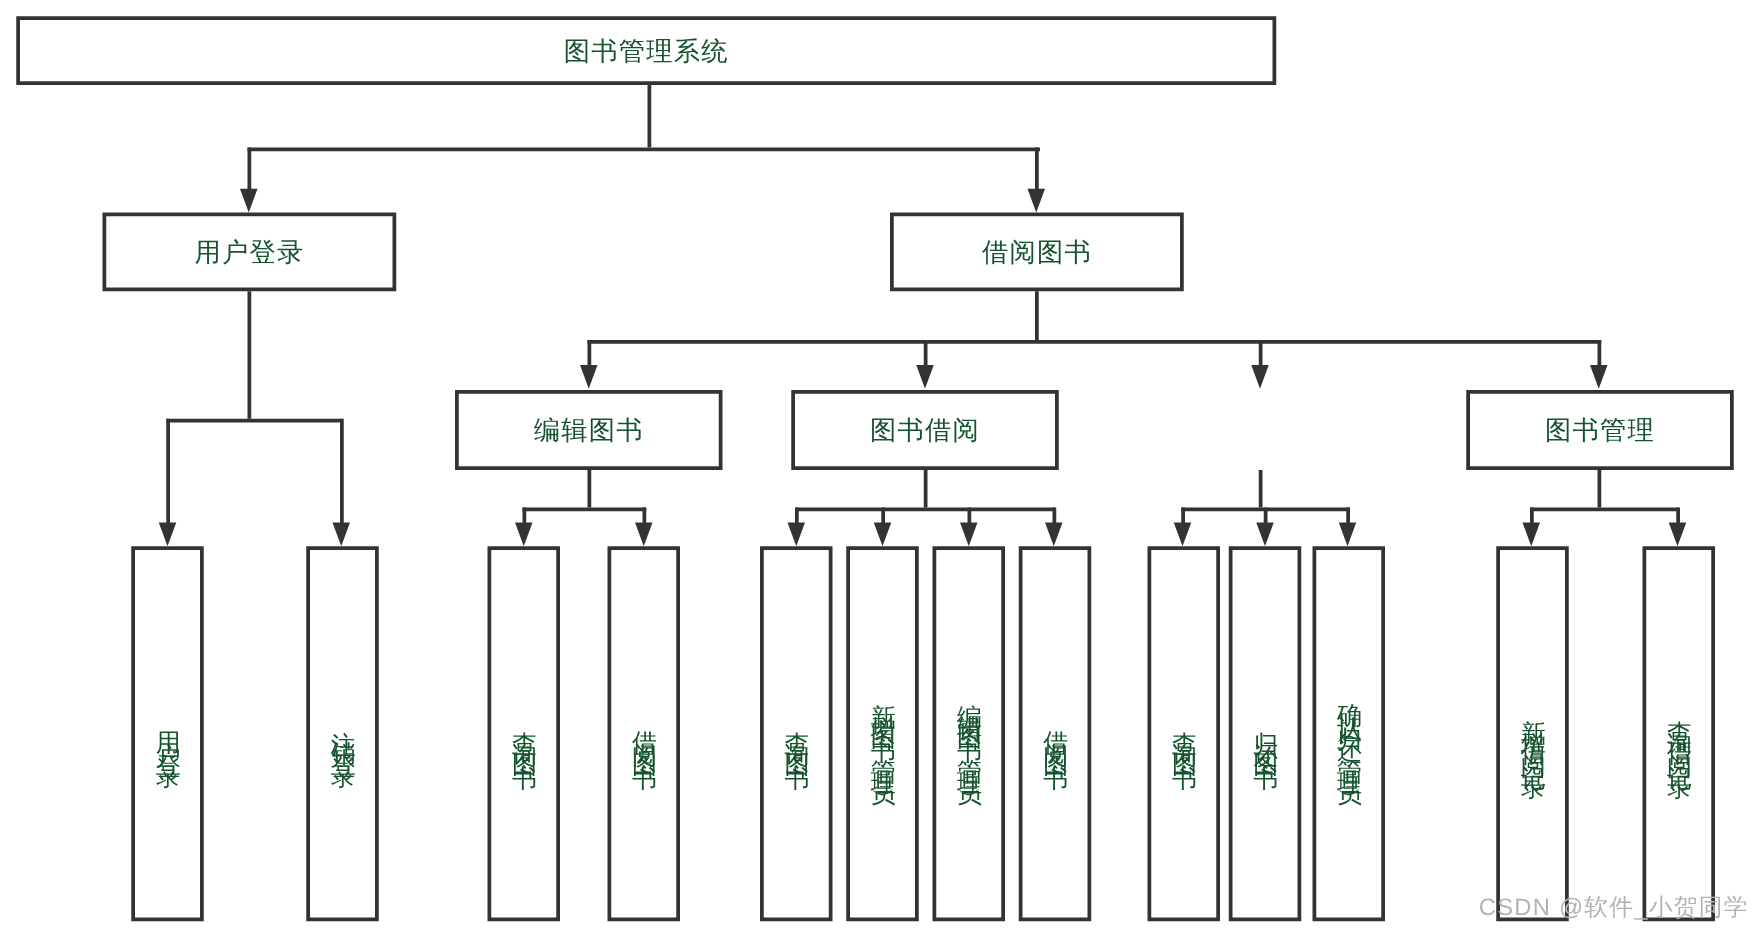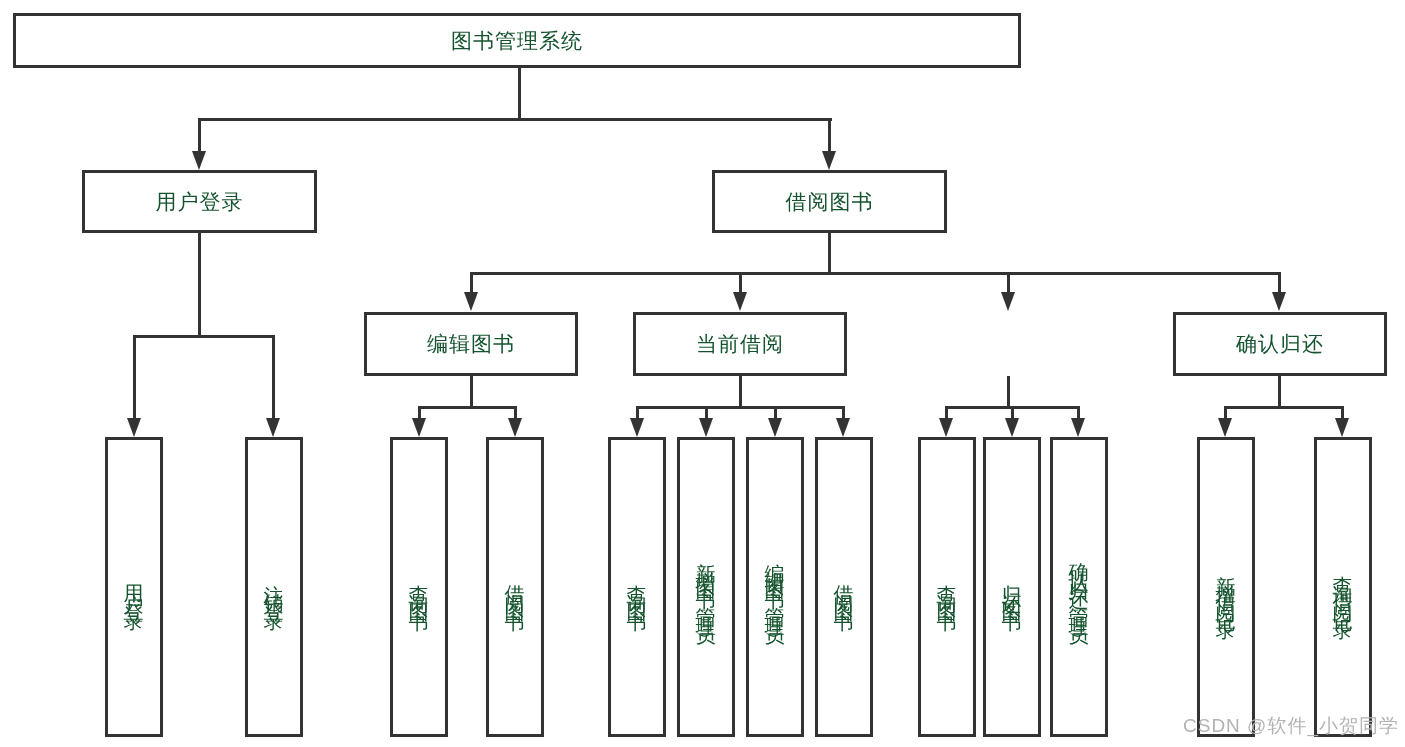--- a/index.html
+++ b/index.html
@@ -78,22 +78,22 @@
   <div class="vl" style="left:470px; top:272px; height:21px;"></div>
   <div class="ah" style="left:464px; top:292px;"></div>
   <div class="vl" style="left:739px; top:272px; height:21px;"></div>
   <div class="ah" style="left:733px; top:292px;"></div>
   <div class="vl" style="left:1007px; top:272px; height:21px;"></div>
   <div class="ah" style="left:1001px; top:292px;"></div>
   <div class="vl" style="left:1278px; top:272px; height:21px;"></div>
   <div class="ah" style="left:1272px; top:292px;"></div>
 
   <div class="box" style="left:364px; top:312px; width:214px; height:64px;">编辑图书</div>
-  <div class="box" style="left:633px; top:312px; width:214px; height:64px;">当前借阅</div>
-  <div class="box" style="left:1173px; top:312px; width:214px; height:64px;">确认归还</div>
+  <div class="box" style="left:633px; top:312px; width:214px; height:64px;">图书借阅</div>
+  <div class="box" style="left:1173px; top:312px; width:214px; height:64px;">图书管理</div>
 
   <div class="vl" style="left:470px; top:376px; height:30px;"></div>
   <div class="hl" style="left:418px; top:406px; width:99px;"></div>
   <div class="vl" style="left:418px; top:406px; height:13px;"></div>
   <div class="ah" style="left:412px; top:418px;"></div>
   <div class="vl" style="left:514px; top:406px; height:13px;"></div>
   <div class="ah" style="left:508px; top:418px;"></div>
 
   <div class="vl" style="left:739px; top:376px; height:30px;"></div>
   <div class="hl" style="left:636px; top:406px; width:208px;"></div>

